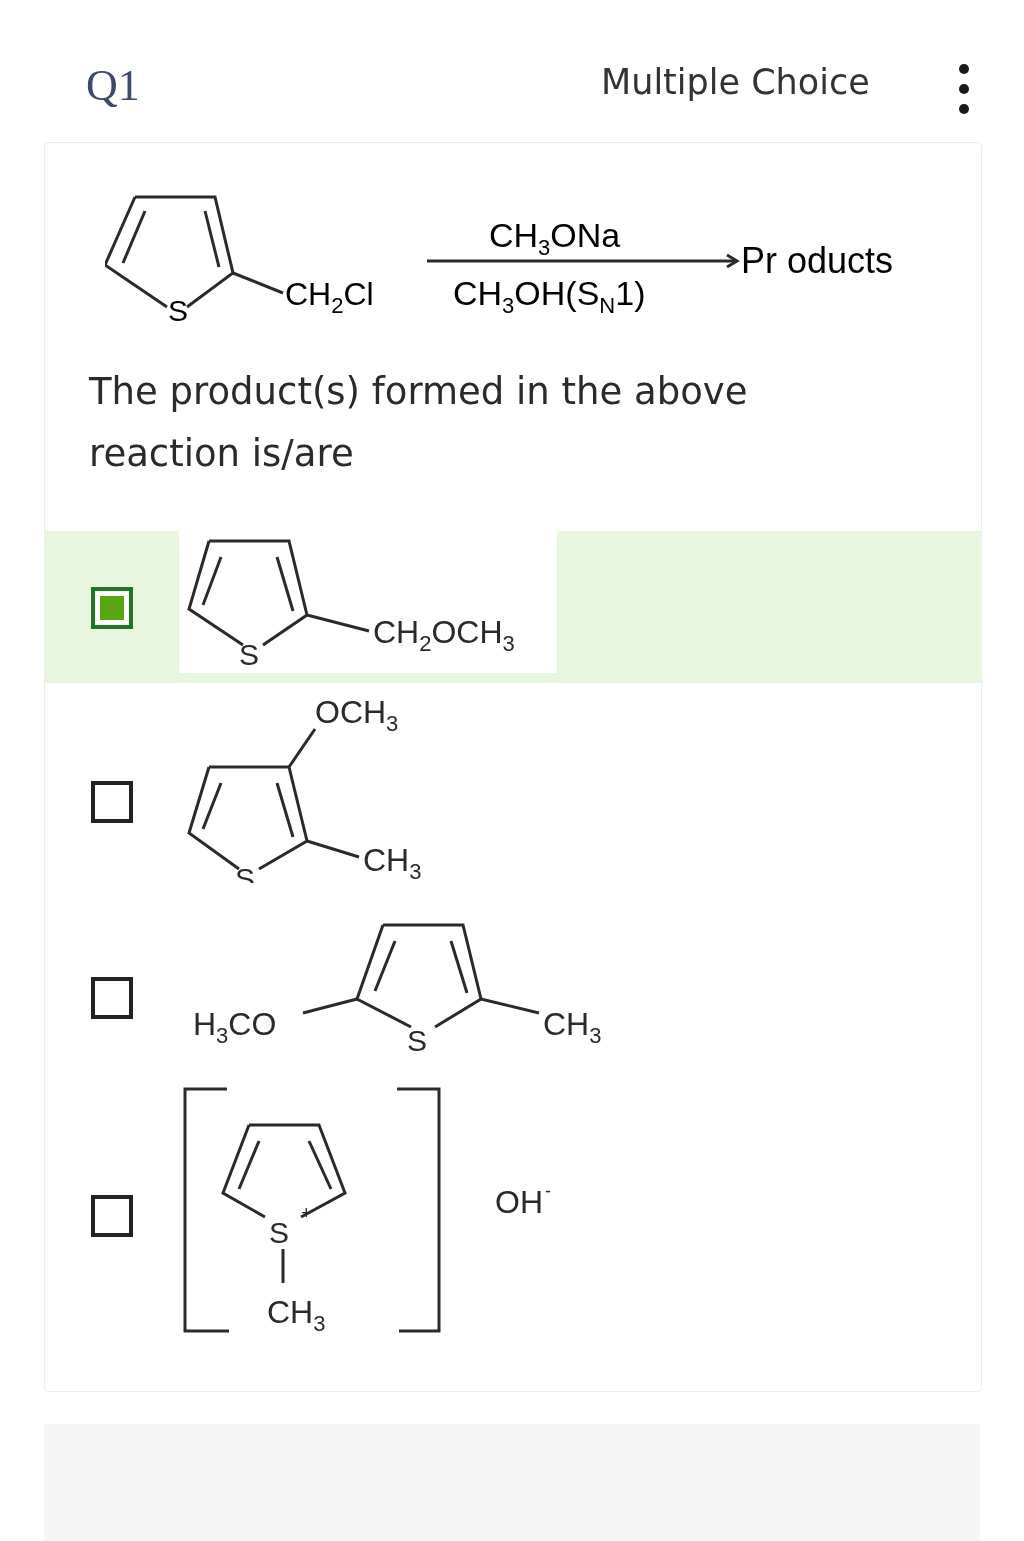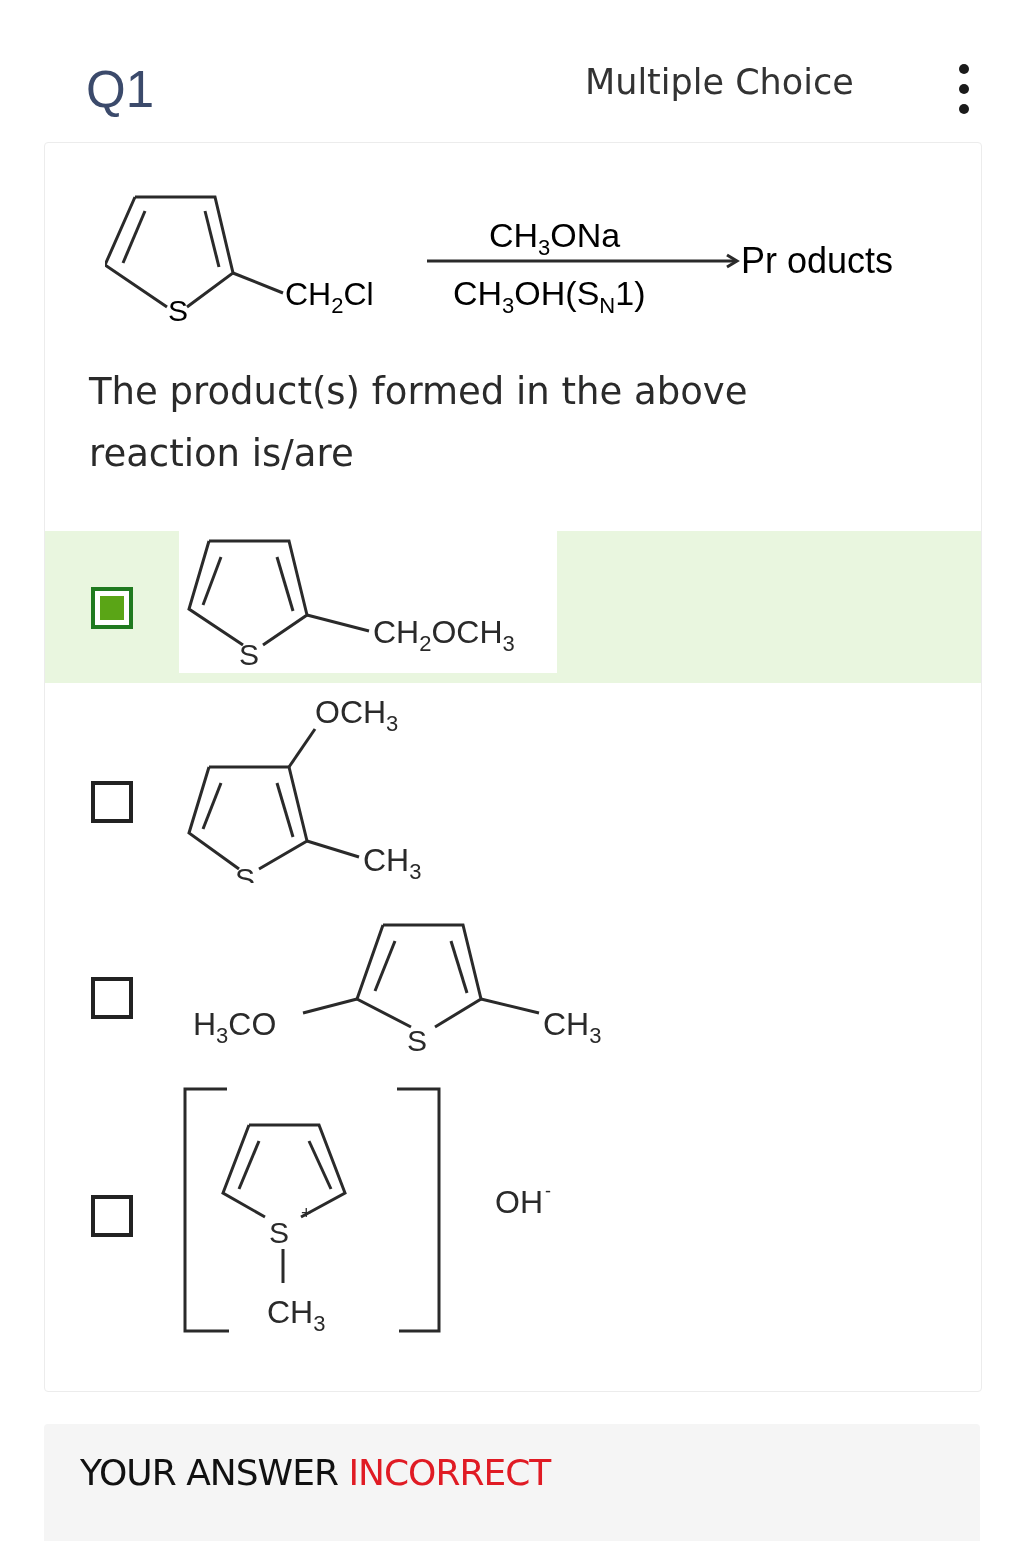--- a/index.html
+++ b/index.html
@@ -1,22 +1,22 @@
 <!DOCTYPE html>
 <html><head>
 <meta charset="utf-8">
 <style>
   html, body { margin:0; padding:0; }
   body {
     width:1024px; height:1541px; overflow:hidden; background:#ffffff;
     font-family: "Liberation Sans", sans-serif; color:#222; position:relative;
   }
   .header { position:absolute; left:0; top:0; width:1024px; height:140px; }
-  .qnum { position:absolute; left:86px; top:60px; font-size:51px; color:#3b4a6b; font-family:Liberation Sans, sans-serif; }
-  .qtype { position:absolute; left:585px; top:62px; font-size:35px; color:#333; font-family:"DejaVu Sans", sans-serif; }
+  .qnum { position:absolute; left:86px; top:60px; font-size:44px; color:#3b4a6b; font-family:Liberation Serif, serif; }
+  .qtype { position:absolute; left:601px; top:62px; font-size:35px; color:#333; font-family:"DejaVu Sans", sans-serif; }
   .kebab { position:absolute; left:950px; top:62px; width:28px; height:54px; cursor:pointer; }
   .kebab span { position:absolute; left:9px; width:10px; height:10px; border-radius:50%; background:#1a1a1a; }
   .card { position:absolute; left:44px; top:142px; width:936px; height:1248px; border:1px solid #ececec; border-radius:4px; background:#fff; }
   .reaction { position:absolute; left:60px; top:40px; width:820px; height:160px; }
   .qtext { position:absolute; left:44px; top:218px; width:820px; font-size:37px; line-height:62px; color:#2a2a2a; font-family:"DejaVu Sans", sans-serif; }
   .opt { position:absolute; left:0; width:936px; cursor:pointer; }
   .opt.sel { background:#e9f6df; }
   .chk { position:absolute; width:42px; height:42px; border:4px solid #222; box-sizing:border-box; background:#fff; }
   .chk.on { border-color:#1f7a1f; }
   .chk.on::after { content:""; position:absolute; left:5px; top:5px; width:24px; height:24px; background:#5aa516; }
@@ -124,17 +124,13 @@
       <text x="90" y="160" font-size="30">S</text>
       <text x="122" y="136" font-size="18">+</text>
       <text x="88" y="240" font-size="32">CH<tspan dy="8" font-size="22">3</tspan></text>
       <text x="316" y="130" font-size="32">OH</text>
       <text x="366" y="114" font-size="18">-</text>
     </svg>
   </div>
 </div>
 
 <div class="footer">
-  <div class="res">
-    <span>YOUR ANSWER</span>
-    <span class="bad">INCORRECT</span>
-  </div>
 </div>
 
 </body></html>

